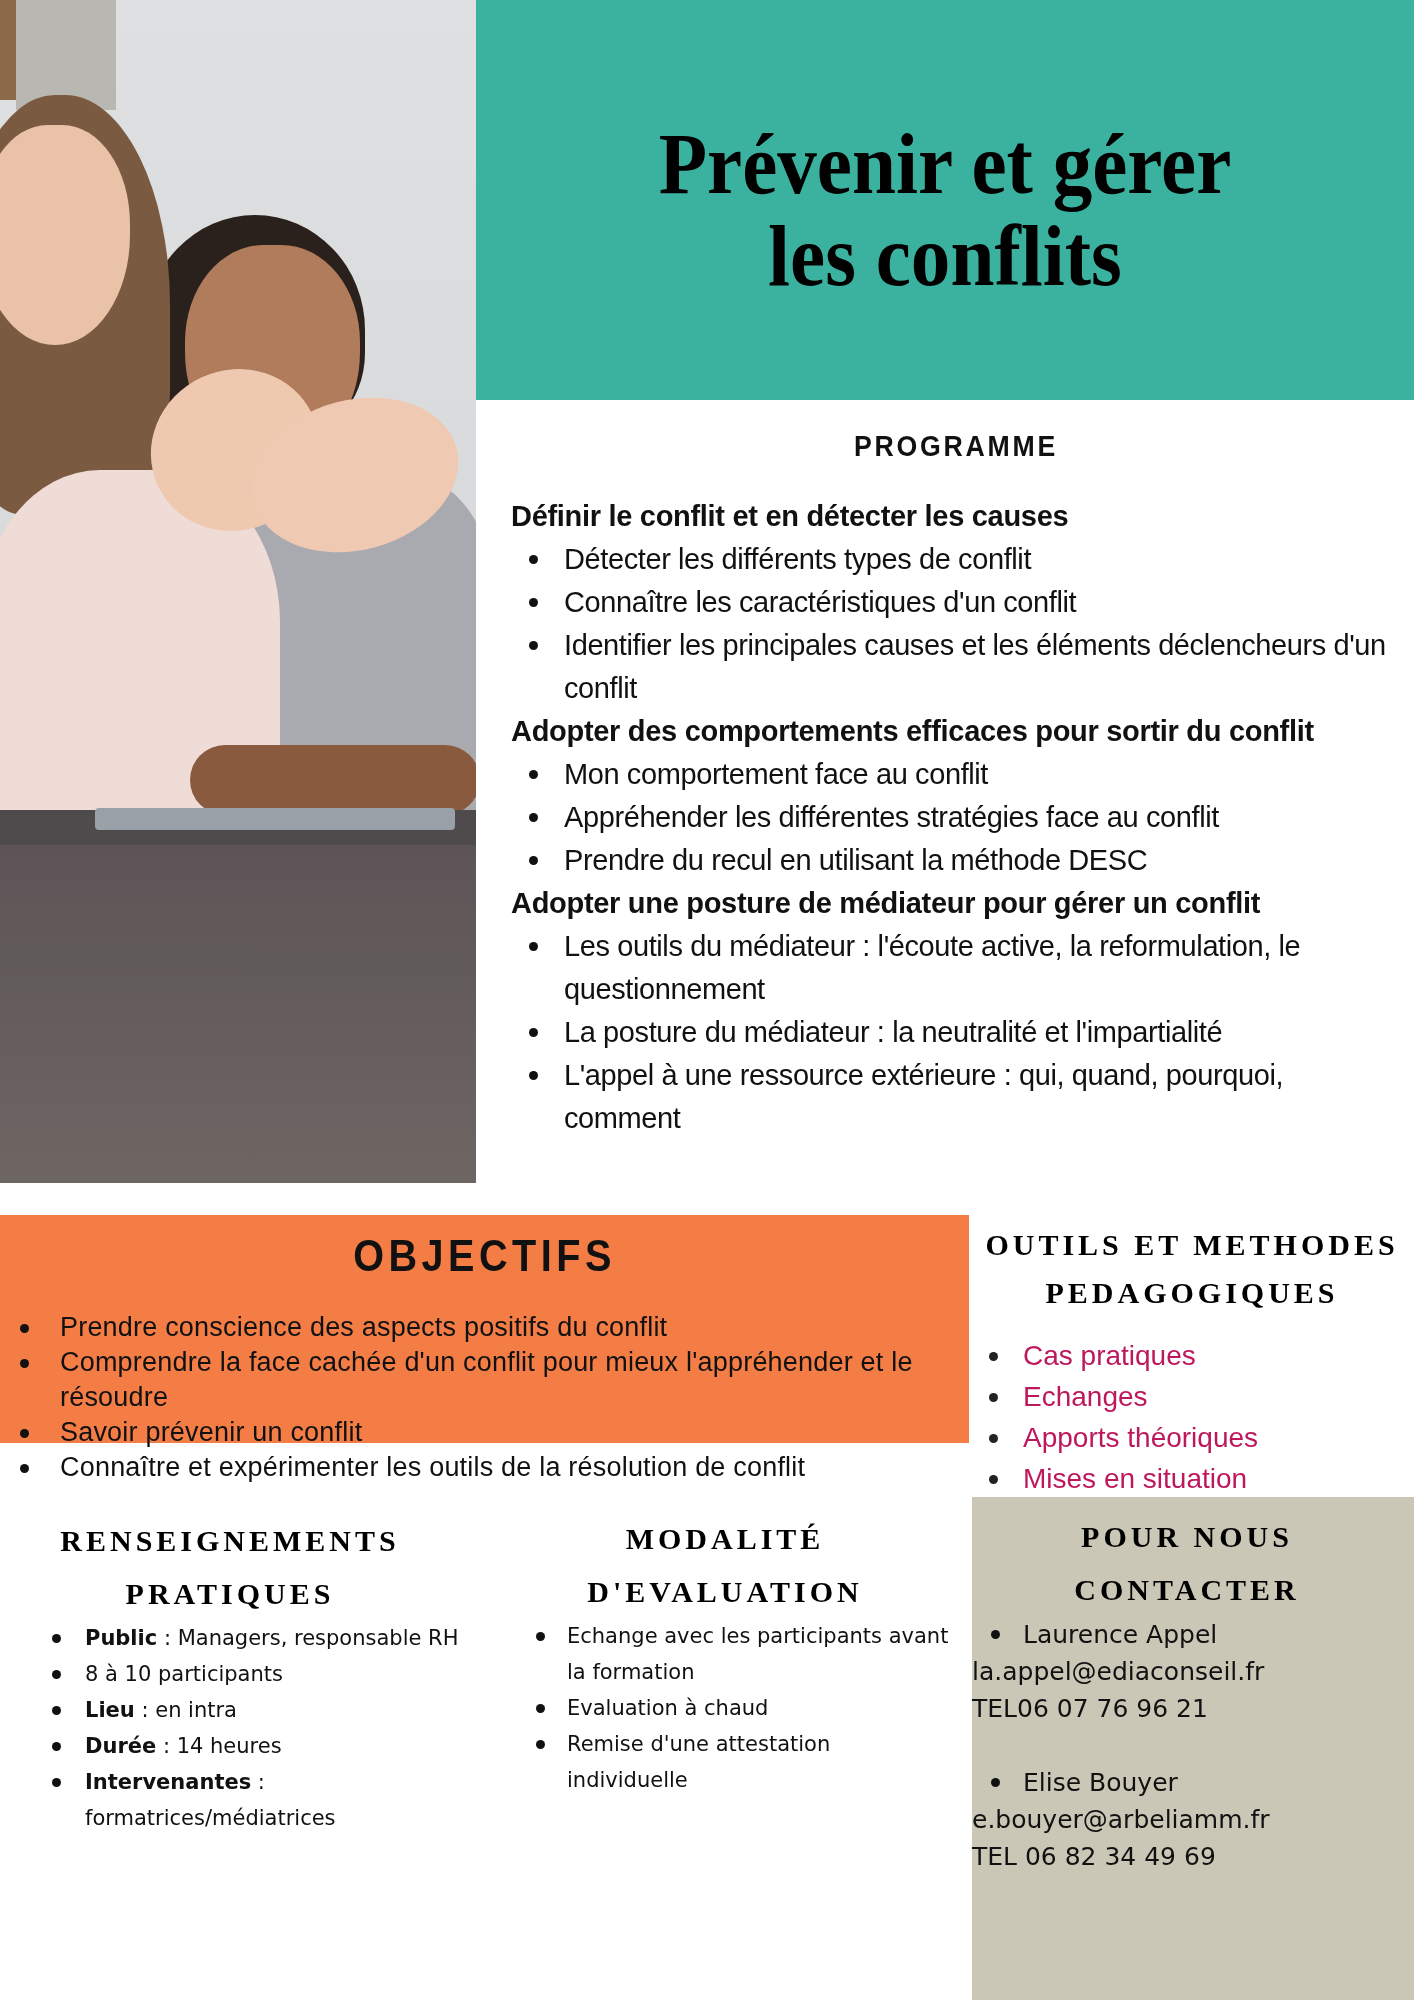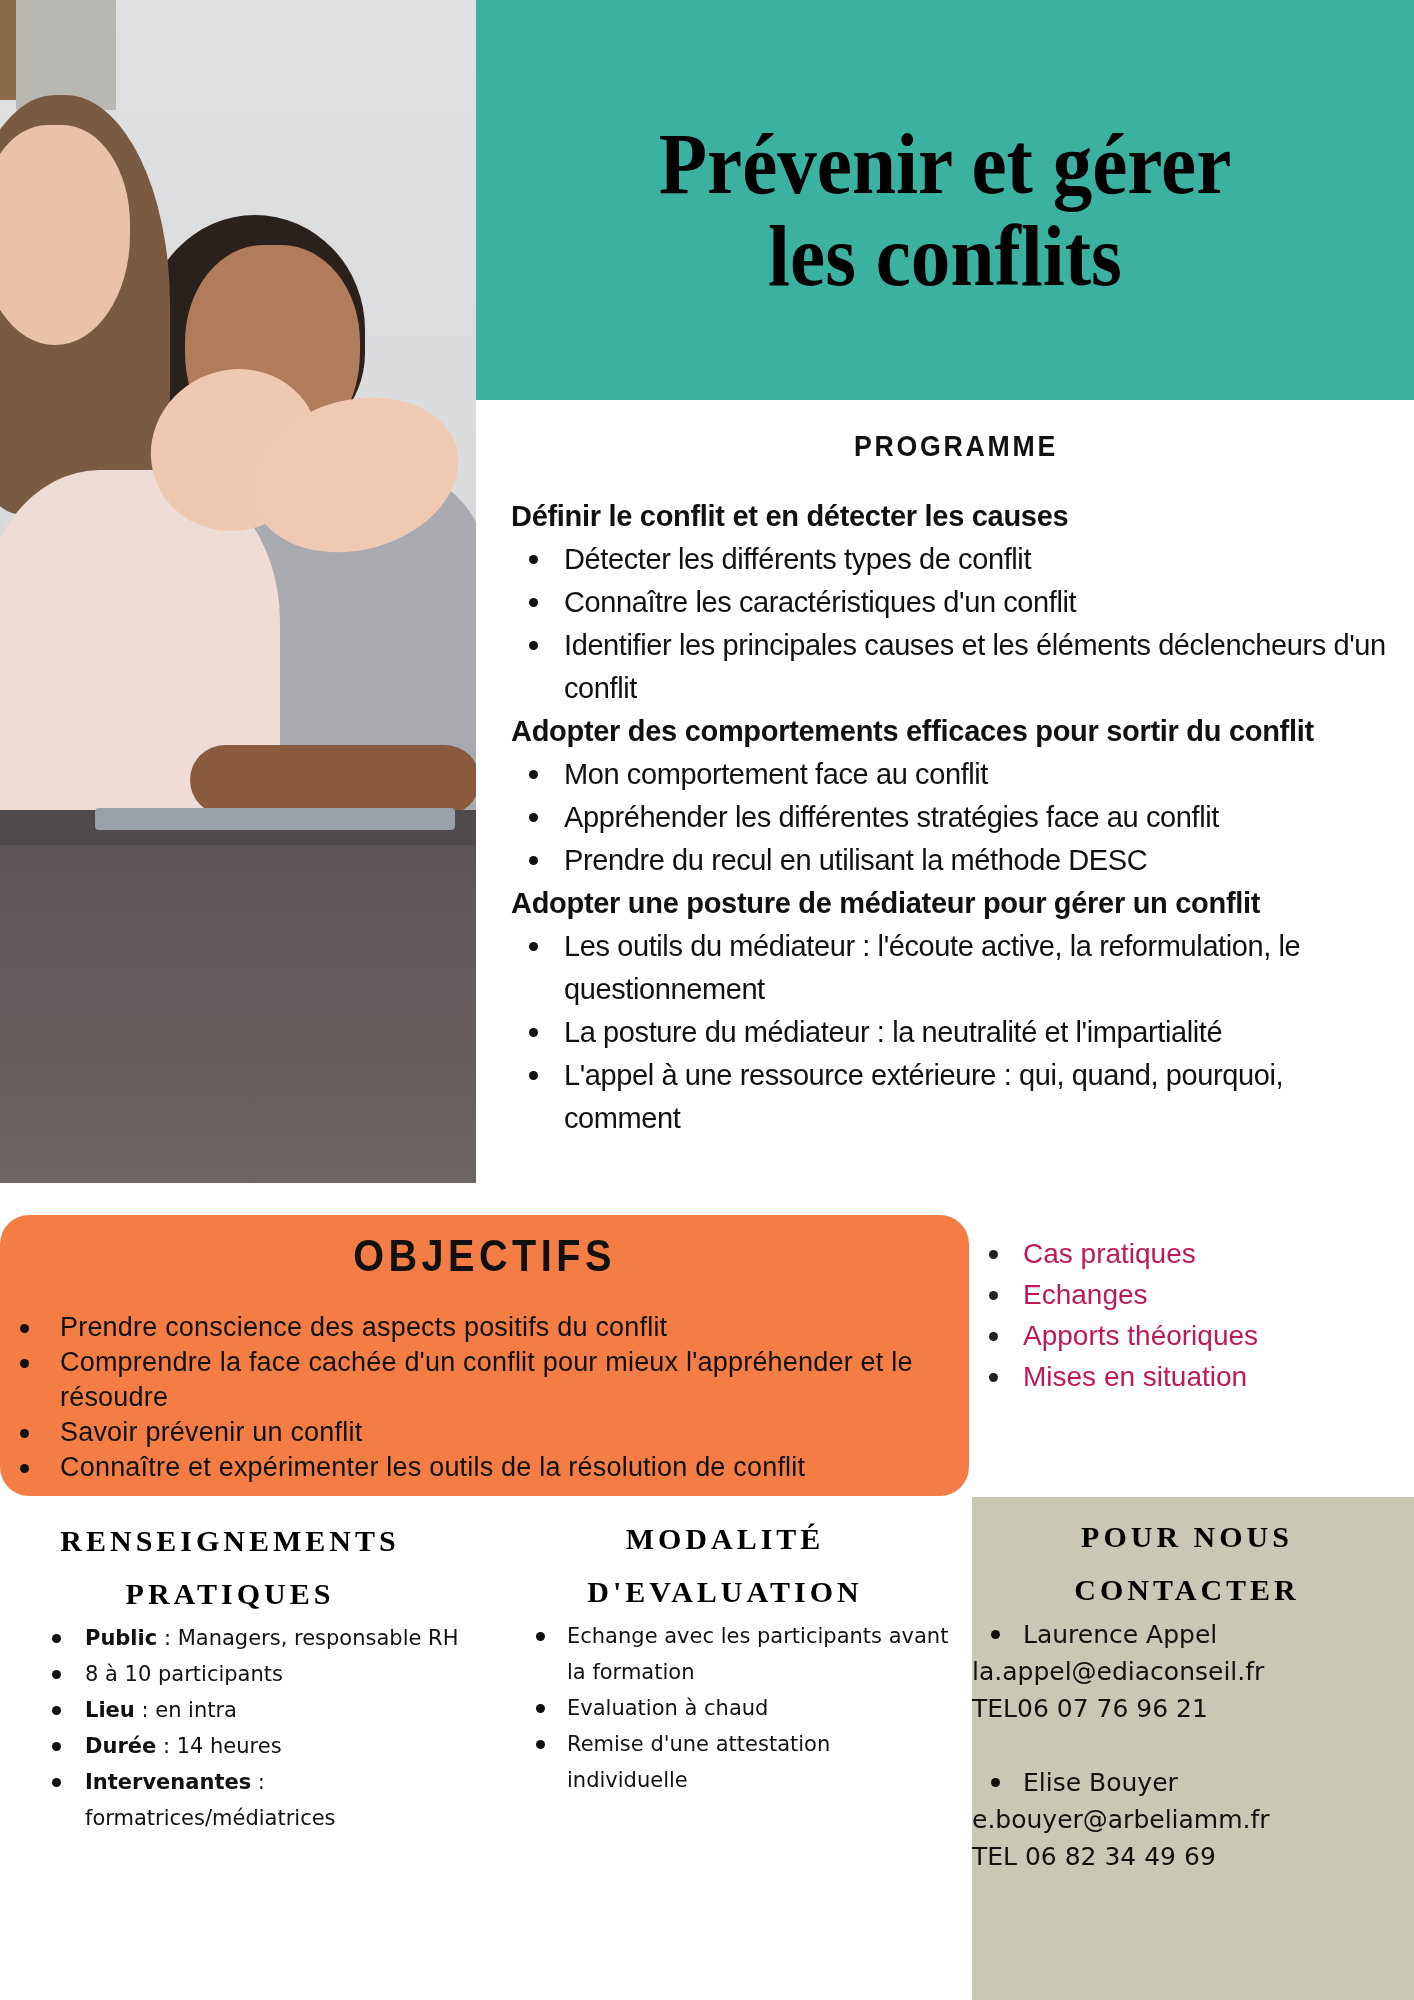--- a/index.html
+++ b/index.html
@@ -34,21 +34,21 @@
   .programme { position: absolute; left: 511px; top: 430px; width: 890px; }
   .programme h2 { font-family: "Liberation Sans", sans-serif; font-weight: bold; font-size: 29px; letter-spacing: 3px;
     text-align: center; margin-bottom: 32px; transform: scaleX(0.92); }
   .prog-section-title { font-family: "Liberation Sans", sans-serif; font-weight: bold; font-size: 29px; line-height: 43px;
     transform-origin: left; letter-spacing: -0.3px; }
   .prog-list { list-style: none; font-family: "Liberation Sans", sans-serif; font-size: 29px; line-height: 43px; color: #111; }
   .prog-list li { position: relative; padding-left: 53px; letter-spacing: -0.4px; }
   .prog-list li::before { content: ""; position: absolute; left: 18px; top: 17px; width: 9px; height: 9px; border-radius: 50%; background: #111; }
 
   
-  .objectifs { position: absolute; left: 0; top: 1215px; width: 969px; height: 281px; background: #f47d45; border-radius: 29px; }
+  .objectifs { position: absolute; left: 0; top: 1215px; width: 969px; height: 228px; background: #f47d45; }
   .objectifs h2 { font-family: "Liberation Sans", sans-serif; font-weight: bold; font-size: 44px; letter-spacing: 5px;
     text-align: center; padding-top: 16px; height: 95px; transform: scaleX(0.9); }
   .obj-list { list-style: none; font-family: "Liberation Sans", sans-serif; font-size: 27px; line-height: 35px; color: #111; padding-left: 0; }
   .obj-list li { position: relative; padding-left: 60px; letter-spacing: 0.2px; }
   .obj-list li::before { content: ""; position: absolute; left: 20px; top: 14px; width: 9px; height: 9px; border-radius: 50%; background: #111; }
 
   
   .outils { position: absolute; left: 970px; top: 1215px; width: 444px; height: 282px; background: #fff; }
   .serif-head { font-family: "Liberation Serif", serif; font-weight: bold; letter-spacing: 4px; text-align: center; color: #000; }
   .outils .serif-head { font-size: 30px; line-height: 48px; padding-top: 6px; }
@@ -132,20 +132,24 @@
   <h2>OBJECTIFS</h2>
   <ul class="obj-list">
     <li>Prendre conscience des aspects positifs du conflit</li>
     <li>Comprendre la face cachée d'un conflit pour mieux l'appréhender et le résoudre</li>
     <li>Savoir prévenir un conflit</li>
     <li>Connaître et expérimenter les outils de la résolution de conflit</li>
   </ul>
 </section>
 
 <section class="outils">
+  <div class="serif-head">
+    <span>OUTILS ET METHODES</span><br>
+    <span>PEDAGOGIQUES</span>
+  </div>
   <ul class="outils-list">
     <li>Cas pratiques</li>
     <li>Echanges</li>
     <li>Apports théoriques</li>
     <li>Mises en situation</li>
   </ul>
 </section>
 
 <section class="infos">
   <div class="serif-head">

